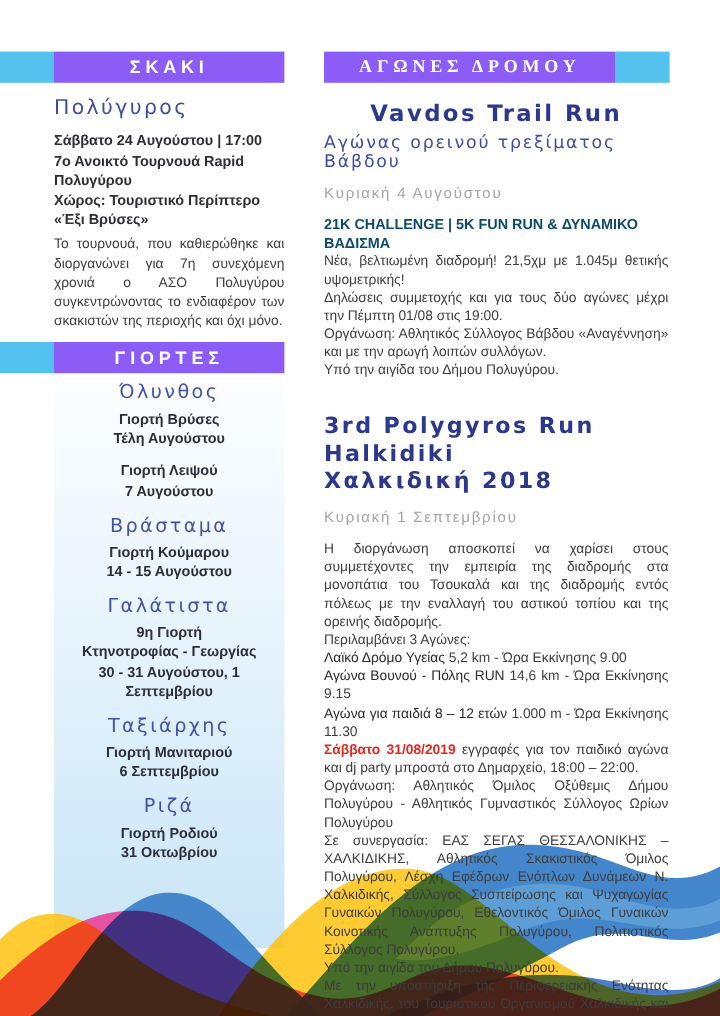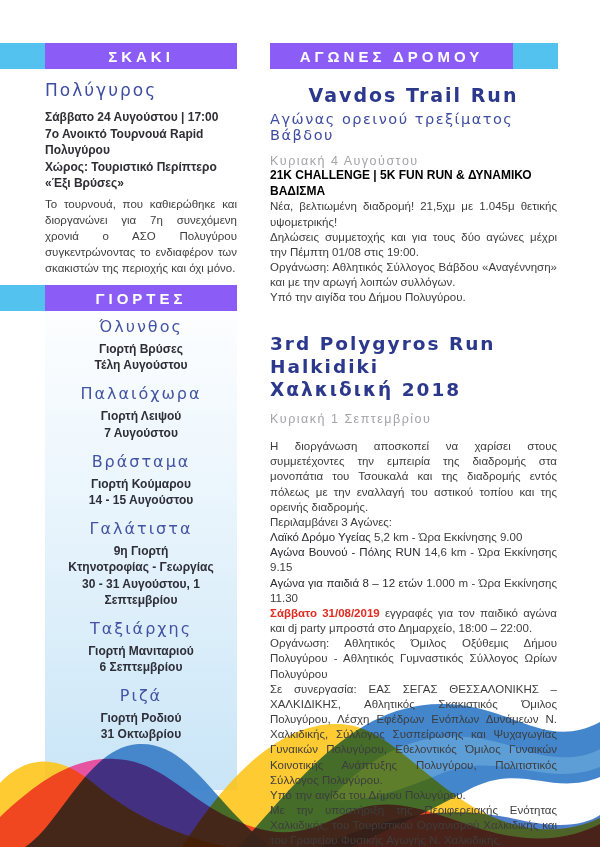--- a/index.html
+++ b/index.html
@@ -10,21 +10,21 @@
   
   .banner { position:absolute; height:26px; display:flex; }
   .banner-navy {
     flex:1; background:#8b5cf6; color:#ffffff; display:flex;
     align-items:center; justify-content:center;
     font-weight:bold; font-size:15px; letter-spacing:4px;
   }
   .banner-accent { width:45px; background:#54c2ee; }
   #banner-chess { top:43px; left:0; width:237px; }
   #banner-fest  { top:285px; left:0; width:237px; }
-  #banner-races { top:43px; left:270px; width:288px; }
+  #banner-races { top:43px; left:270px; width:288px;font-family:Liberation Serif, serif; }
   
   .chess-content { position:absolute; left:45px; top:80px; width:192px; }
   .place-title {
     font-family:"DejaVu Sans", sans-serif;
     font-size:17px; color:#3f4da0; letter-spacing:2px; margin:0 0 9px 0;
   }
   .chess-bold { font-weight:bold; font-size:12px; color:#2e2e35; line-height:1.38; }
   .chess-body { margin-top:4px; font-size:11.5px; line-height:1.4; text-align:justify; }
   
   .fest-bg {
@@ -43,21 +43,21 @@
   .event-title {
     font-family:"DejaVu Sans", sans-serif;
     font-size:19px; font-weight:bold; color:#2b388c; letter-spacing:2px;
     line-height:1.25; margin:0;text-align:center;
   }
   .event-sub {
     font-family:"DejaVu Sans", sans-serif;
     font-size:14.5px; color:#3f4da0; letter-spacing:1.5px; margin-top:3px;
   }
   .date-gray { font-size:12.5px; color:#a3a3a8; letter-spacing:1.5px; margin-top:11px; }
-  .headline { font-weight:bold; font-size:12px; color:#000000; line-height:1.32; }
+  .headline { font-weight:bold; font-size:12px; color:#0c4a6e; margin-top:12px; line-height:1.32; }
   .body-text { font-size:11.5px; line-height:1.32; text-align:justify; }
   .body-text p { margin:0; }
   .run2-title {
     font-family:"DejaVu Sans", sans-serif;
     font-size:18.5px; font-weight:bold; color:#2b388c; letter-spacing:2px;
     line-height:1.25; margin:26px 0 0 0;
   }
   .intro { margin-top:13px; }
   .bold-run { font-weight:normal; color:#2a2a30; }
   .red-run { font-weight:bold; color:#e02b20; }
@@ -94,21 +94,20 @@
     <div class="chess-body">Το τουρνουά, που καθιερώθηκε και διοργανώνει για 7η συνεχόμενη χρονιά ο ΑΣΟ Πολυγύρου συγκεντρώνοντας το ενδιαφέρον των σκακιστών της περιοχής και όχι μόνο.</div>
   </div>
 
   <div class="fest-content">
     <div class="fest-item">
       <div class="fest-place">Όλυνθος</div>
       <div class="fest-line">Γιορτή Βρύσες</div>
       <div class="fest-line">Τέλη Αυγούστου</div>
     </div>
     <div class="fest-item">
-      <div class="fest-place">Παλαιόχωρα</div>
       <div class="fest-line">Γιορτή Λειψού</div>
       <div class="fest-line">7 Αυγούστου</div>
     </div>
     <div class="fest-item">
       <div class="fest-place">Βράσταμα</div>
       <div class="fest-line">Γιορτή Κούμαρου</div>
       <div class="fest-line">14 - 15 Αυγούστου</div>
     </div>
     <div class="fest-item">
       <div class="fest-place">Γαλάτιστα</div>

